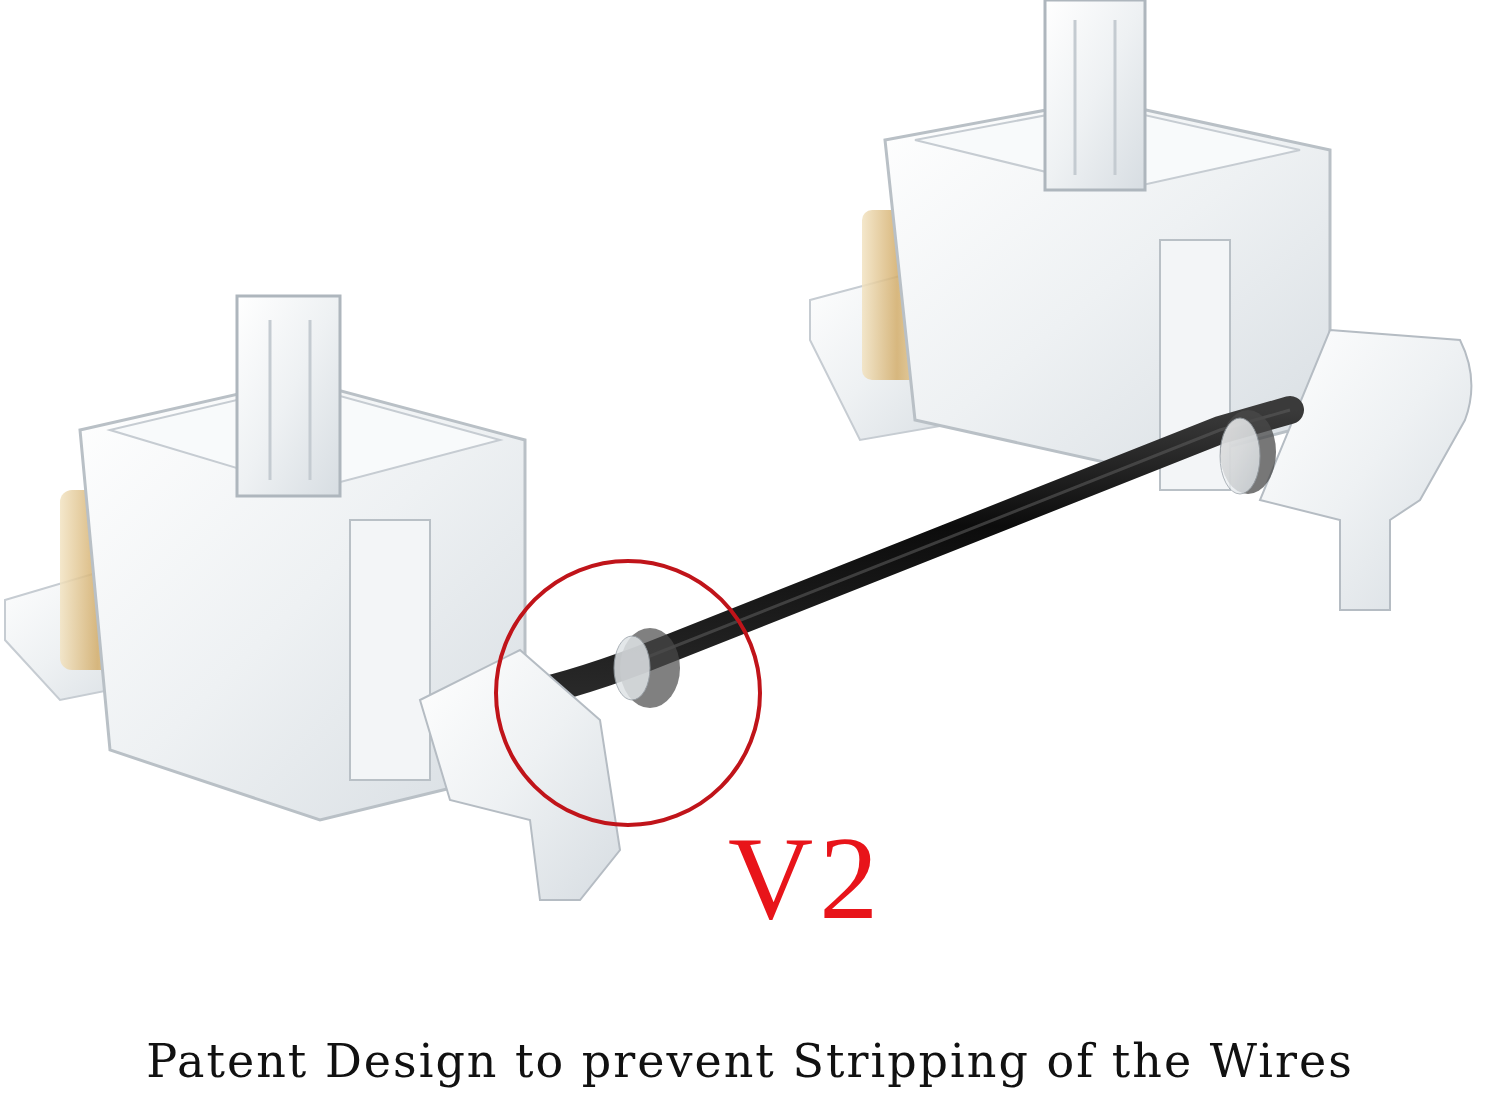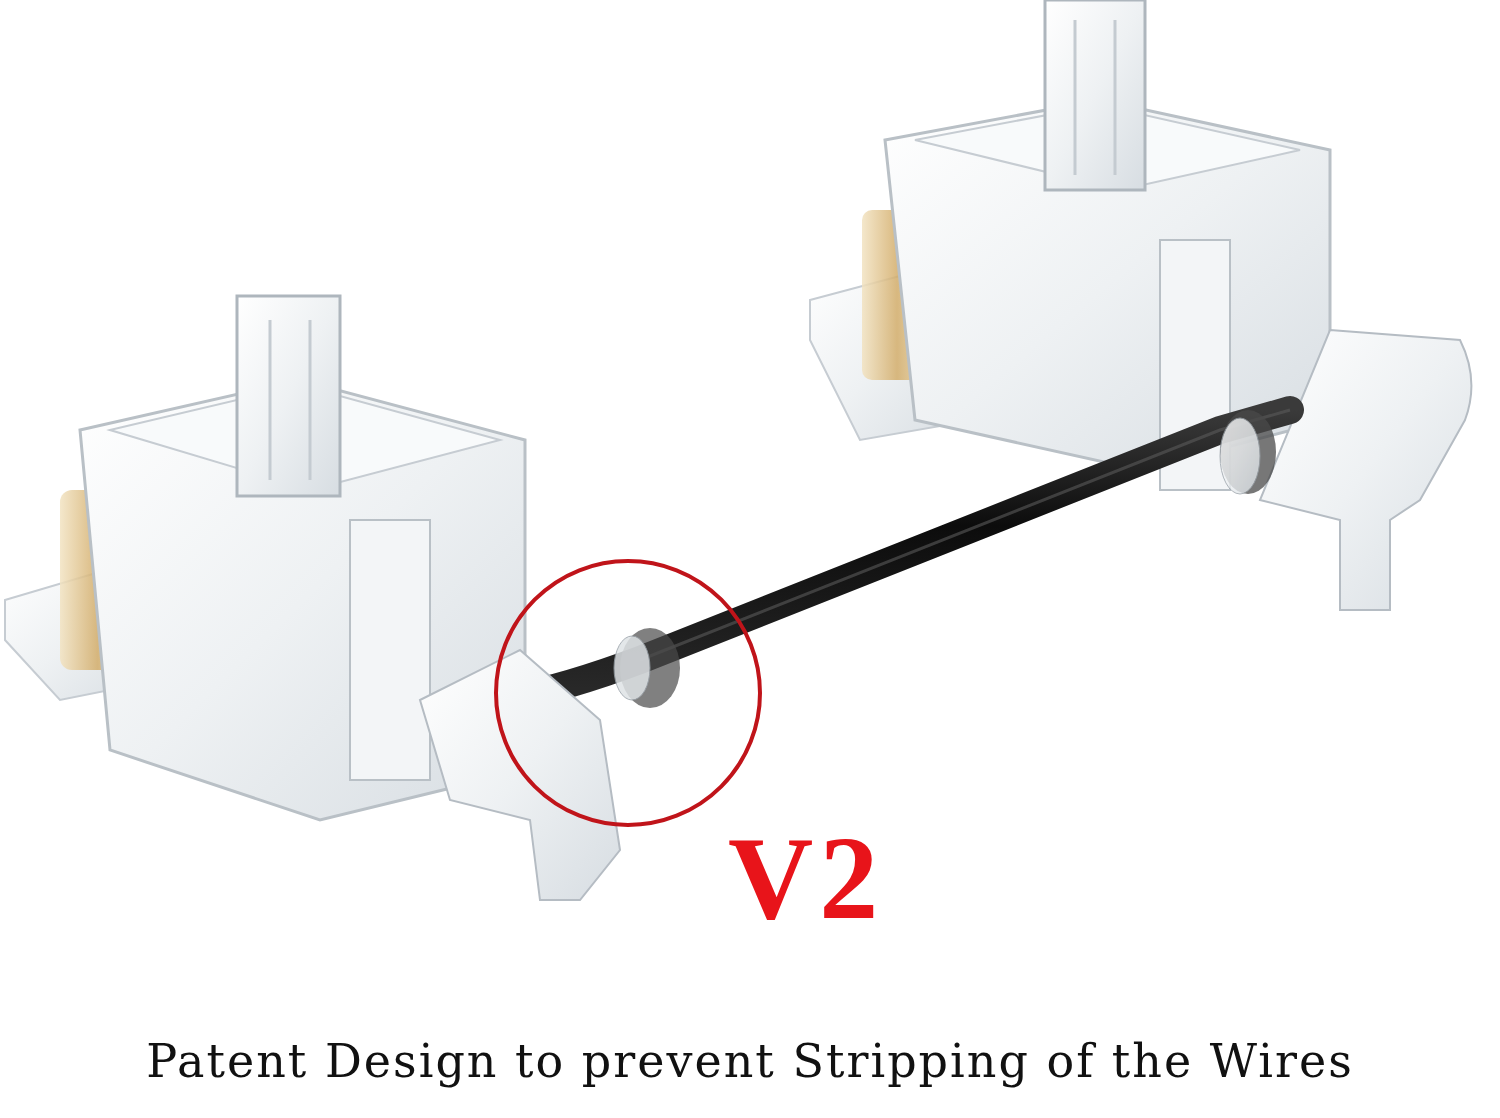--- a/index.html
+++ b/index.html
@@ -1,20 +1,20 @@
 <!DOCTYPE html>
 <html><head>
 <meta charset="utf-8">
 <style>
   html, body { margin: 0; padding: 0; background: #ffffff; }
   body { width: 1500px; height: 1118px; position: relative; overflow: hidden; font-family: "DejaVu Serif", serif; }
   .scene { position: absolute; left: 0; top: 0; width: 1500px; height: 1000px; }
   .v2-label {
     position: absolute; left: 728px; top: 820px;
-    font-family: "Liberation Serif", serif; font-weight: bold;
+    font-family: "Liberation Serif", serif; font-weight: normal;
     font-size: 118px; color: #e8141a; letter-spacing: 6px; line-height: 1;
   }
   .caption {
     position: absolute; left: 0; width: 1500px; top: 1038px; text-align: center;
     font-family: "DejaVu Serif", serif; font-size: 46px; color: #111111;
     letter-spacing: 2px; line-height: 1;
   }
 </style>
 </head>
 <body>

